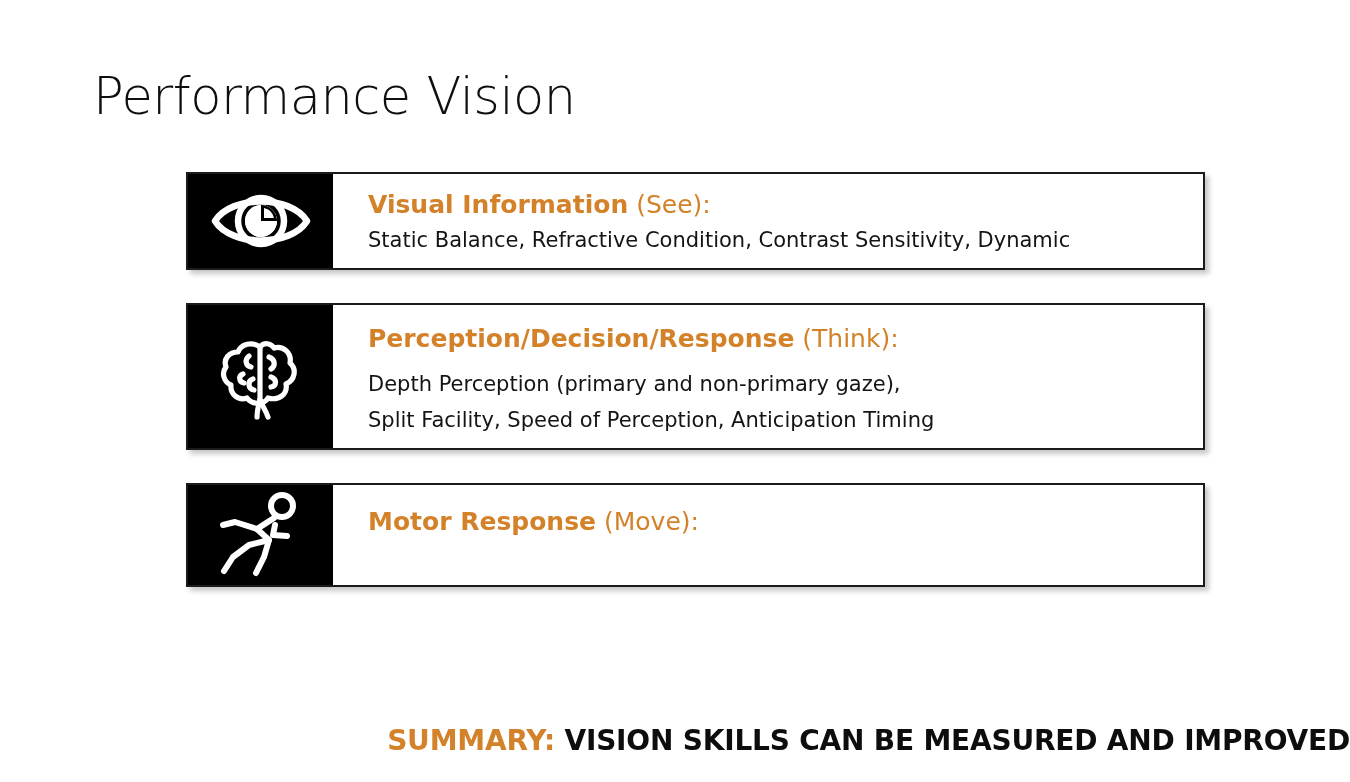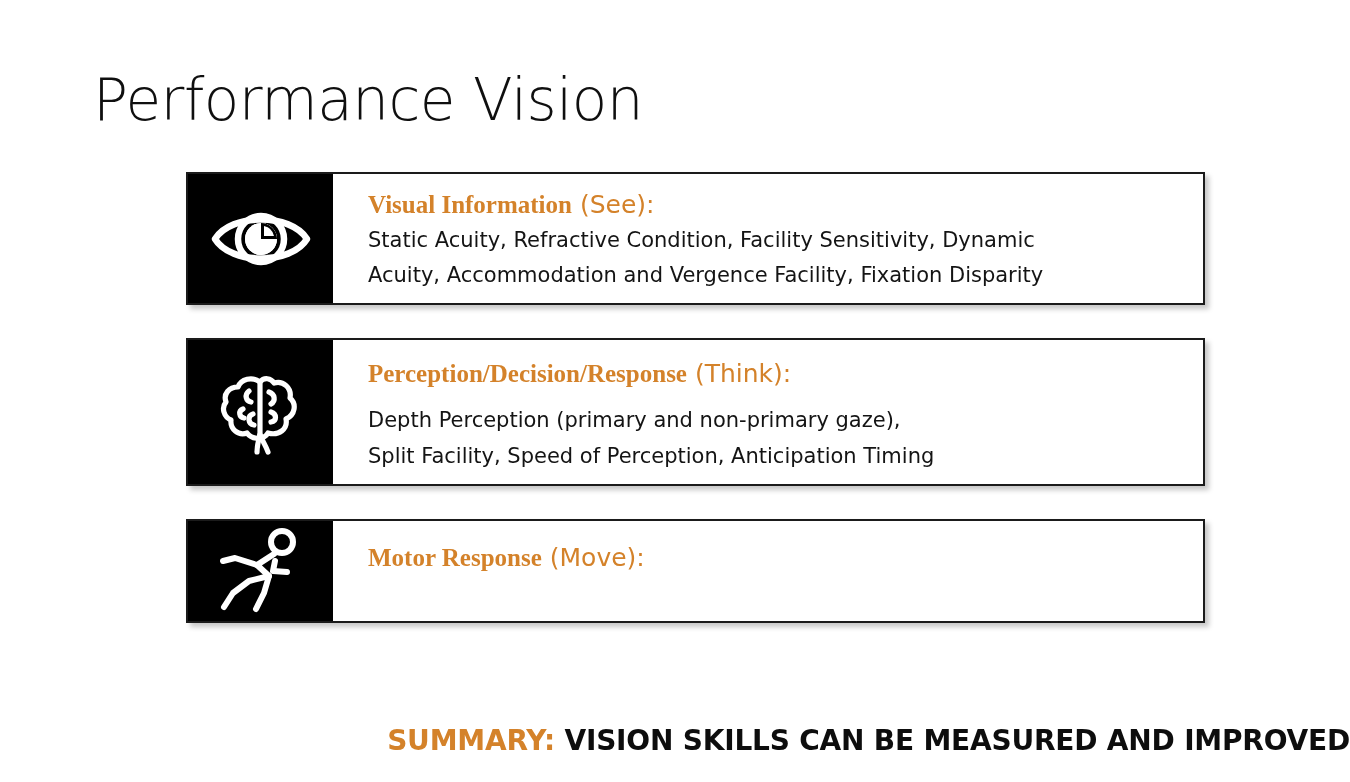--- a/index.html
+++ b/index.html
@@ -23,21 +23,21 @@
     background: #ffffff;
   }
 
   
   .slide-title {
     position: absolute;
     left: 93px;
     top: 70px;
     font-family: "DejaVu Sans", sans-serif;
     font-weight: 300;
-    font-size: 58px;
+    font-size: 51px;
     line-height: 1.05;
     letter-spacing: -0.5px;
     color: #0f0f0f;
     white-space: nowrap;
   }
 
   
   .cards {
     position: absolute;
     left: 186px;
@@ -82,21 +82,20 @@
   .card-heading {
     font-family: "DejaVu Sans", sans-serif;
     font-size: 25px;
     line-height: 1.22;
     color: #d4822a;
     white-space: nowrap;
     margin: 0 0 2px 0;
   }
   .card-heading .strong {
     font-weight: bold;
-    font-family: Liberation Serif, serif;
   }
   .card-heading .light {
     font-weight: normal;
   }
 
   .card-text {
     font-family: "DejaVu Sans", sans-serif;
     font-size: 21px;
     color: #141414;
     margin: 0;
@@ -157,22 +156,21 @@
             <path d="M52 23 L52 39 L68 39 A16 16 0 0 0 52 23 Z" fill="#000000"></path>
             <path d="M55 26 L55 36 L65 36 A13 13 0 0 0 55 26 Z" fill="#ffffff"></path>
           </svg>
         </span>
       </div>
       <div class="card-body">
         <div class="card-heading">
           <span class="strong">Visual Information</span><span class="light"> (See):</span>
         </div>
         <div class="card-text">
-          <span class="line">Static Acuity, Refractive Condition, Facility Sensitivity, Dynamic</span>
-          <span class="line">Acuity, Accommodation and Vergence Facility, Fixation Disparity</span>
+          <span class="line">Static Balance, Refractive Condition, Contrast Sensitivity, Dynamic</span>
         </div>
       </div>
     </div>
 
     <div class="card" id="card-think">
       <div class="card-icon">
         <span>
           <svg width="96" height="96" viewBox="0 0 96 96" aria-hidden="true">
             <g fill="none" stroke="#ffffff" stroke-width="5.2" stroke-linecap="round" stroke-linejoin="round">
               <path d="M47 18

